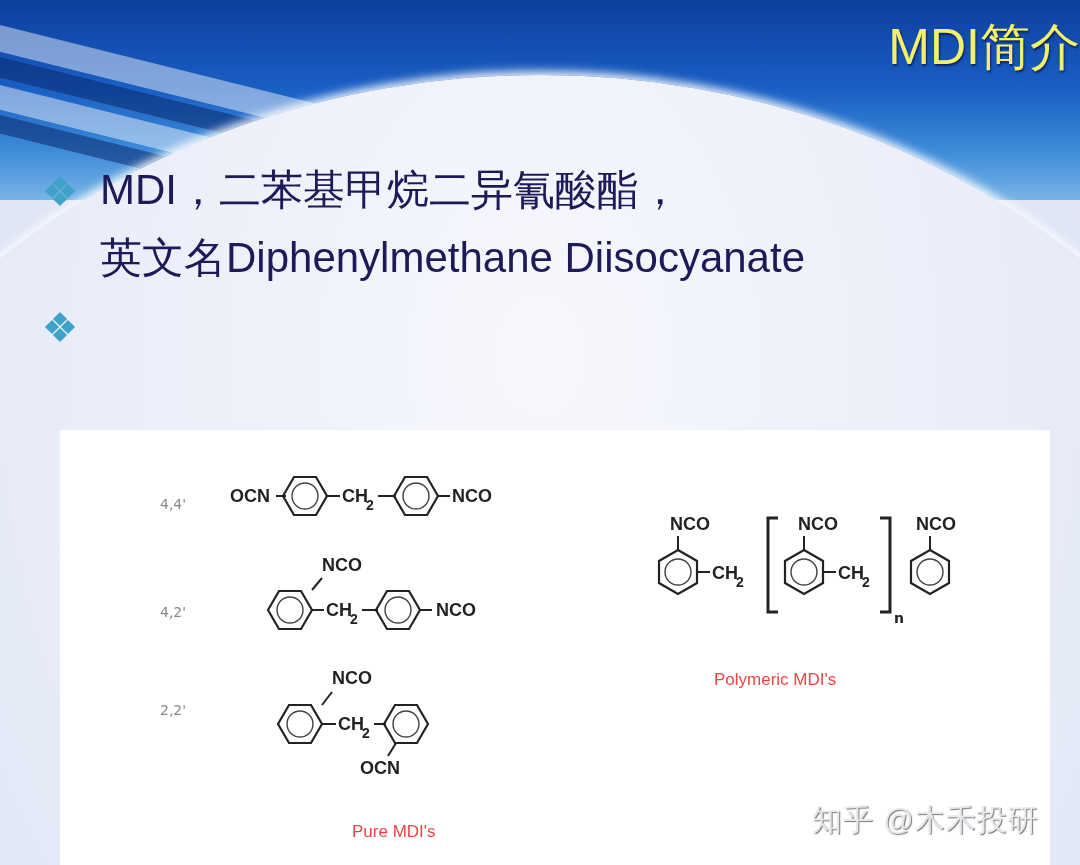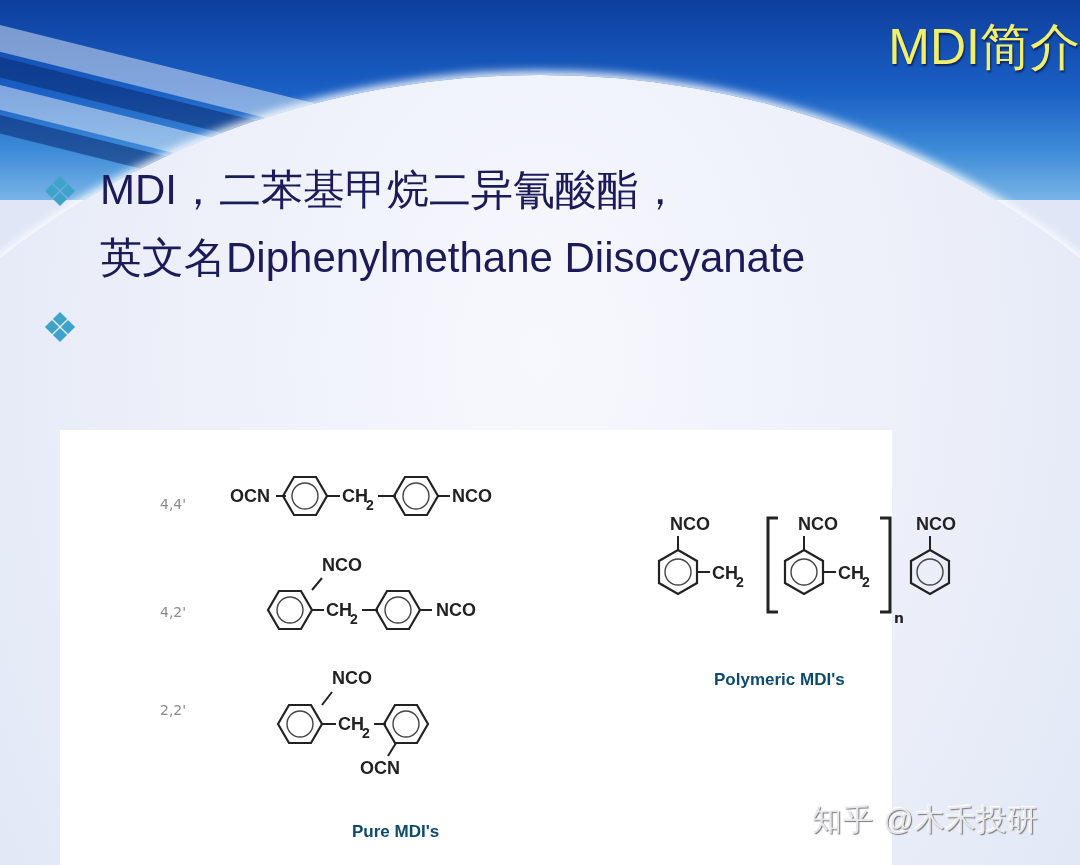--- a/index.html
+++ b/index.html
@@ -11,23 +11,23 @@
   .dome{position:absolute;left:-260px;top:75px;width:1600px;height:1400px;border-radius:50%;
     background:radial-gradient(ellipse at 50% 20%,#f7f8fd 0%,#eceff9 35%,#dde4f5 70%,#c9d5ef 100%);
     box-shadow:0 -4px 10px rgba(255,255,255,0.9);}
   .title{position:absolute;left:0;width:1080px;top:14px;text-align:right;font-size:50px;font-weight:normal;color:#f2f06a;
     text-shadow:1px 2px 2px rgba(0,0,40,0.6);letter-spacing:0px;}
   .bullets{position:absolute;left:44px;top:160px;width:1000px;}
   .line{position:relative;font-size:42px;color:#1c1b58;height:68px;line-height:60px;white-space:nowrap;}
   .line .txt{position:absolute;left:56px;}
   .bul{position:absolute;left:0;top:16px;width:32px;height:32px;}
   .bul i{position:absolute;width:10px;height:10px;background:#3fa3c9;transform:rotate(45deg);}
-  .panel{position:absolute;left:60px;top:430px;width:832px;height:435px;background:#ffffff;}
+  .panel{position:absolute;left:60px;top:430px;width:990px;height:435px;background:#ffffff;}
   .lbl{position:absolute;font-size:14px;color:#8a8a8a;font-family:"DejaVu Sans",sans-serif;}
-  .cap{position:absolute;font-size:17px;font-weight:bold;color:#0c4a6e;}
+  .cap{position:absolute;font-size:17px;font-weight:normal;color:#ef4444;}
   .watermark{position:absolute;left:812px;top:800px;font-size:30px;color:#e8e8ec;text-shadow:1px 1px 1px #777,-1px -1px 0 #fff;letter-spacing:1px;}
   svg text{font-family:"Liberation Sans",sans-serif;font-weight:bold;fill:#222;}
 </style>
 </head>
 <body>
 
 <div class="sky">
   <div class="streak" style="left:-20px;top:20px;width:420px;height:26px;"></div>
   <div class="streak dark" style="left:-20px;top:52px;width:360px;height:20px;"></div>
   <div class="streak" style="left:-20px;top:80px;width:300px;height:24px;"></div>

